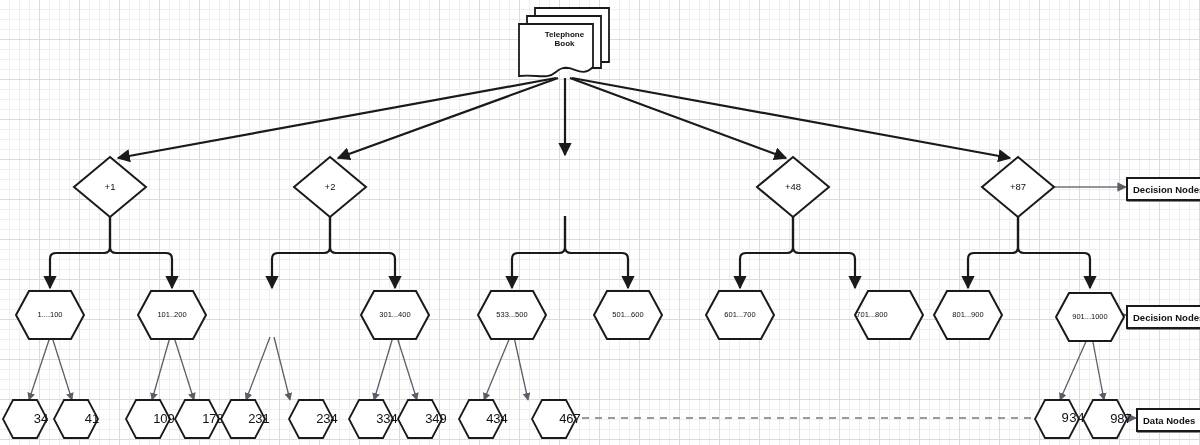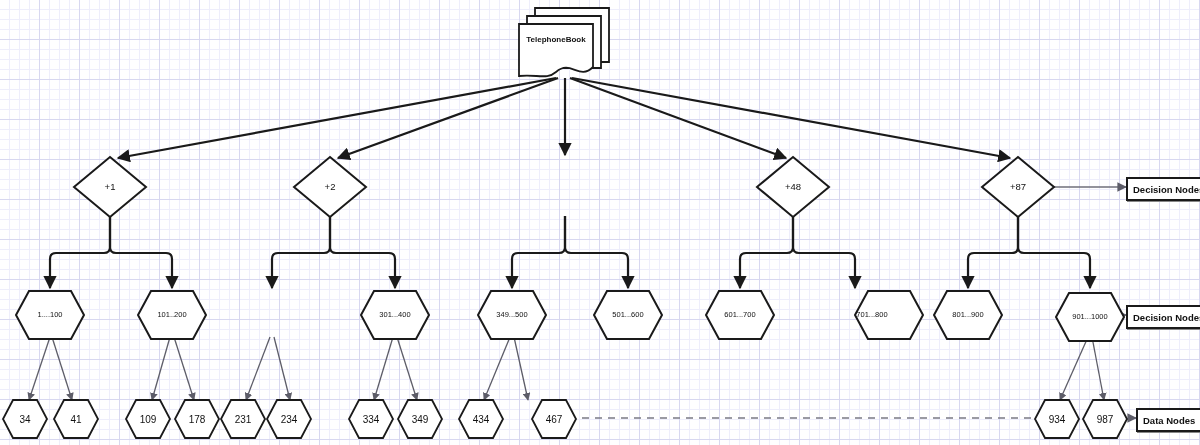--- a/index.html
+++ b/index.html
@@ -26,21 +26,21 @@
   .node{position:absolute;}
   .node-label{
     position:absolute;left:0;top:0;width:100%;height:100%;
     display:flex;align-items:center;justify-content:center;
     color:#111111;text-align:center;line-height:1.1;
     pointer-events:none;
   }
   .root-label{font-size:8px;font-weight:bold;letter-spacing:0px;}
   .diamond-label{font-size:9.5px;font-weight:normal;}
   .hex-label{font-size:7.5px;}
-  .leaf-label{font-size:10px;}
+  .leaf-label{font-size:13px;margin-left:16px;}
   .ann-box{
     position:absolute;
     border:2px solid #1a1a1a;
     background:#ffffff;
     box-shadow:1px 1px 0 #888;
     display:flex;align-items:center;justify-content:center;
     font-size:9.5px;font-weight:bold;color:#111111;
     white-space:nowrap;
     padding:0 5px;
     height:20px;
@@ -107,21 +107,21 @@
   </svg>
 
   <div class="node" style="left:513px;top:4px;width:100px;height:78px;">
     <svg width="100" height="78" viewBox="0 0 100 78" xmlns="http://www.w3.org/2000/svg">
       <g fill="#ffffff" stroke="#1a1a1a" stroke-width="1.8">
         <path d="M22,4 H96 V58 H22 Z"></path>
         <path d="M14,12 H88 V64 H14 Z"></path>
         <path d="M6,20 H80 V63 C66,77 58,55 43,68 C34,76 24,70 6,72 Z"></path>
       </g>
     </svg>
-    <div class="node-label root-label" style="top:16px;height:40px;left:6px;width:74px;flex-direction:row;">
+    <div class="node-label root-label" style="top:16px;height:40px;left:6px;width:91px;flex-direction:column;">
       <span>Telephone</span>
       <span>Book</span>
     </div>
   </div>
 
   <div class="node" style="left:72px;top:155px;width:76px;height:64px;">
     <svg width="76" height="64" viewBox="0 0 76 64" xmlns="http://www.w3.org/2000/svg">
       <polygon points="38,2 74,32 38,62 2,32" fill="#ffffff" stroke="#1a1a1a" stroke-width="2"></polygon>
     </svg>
     <div class="node-label diamond-label">+1</div>
@@ -168,21 +168,21 @@
     <svg width="72" height="52" viewBox="0 0 72 52" xmlns="http://www.w3.org/2000/svg">
       <polygon points="15,2 57,2 70,26 57,50 15,50 2,26" fill="#ffffff" stroke="#1a1a1a" stroke-width="2"></polygon>
     </svg>
     <div class="node-label hex-label">301...400</div>
   </div>
 
   <div class="node" style="left:476px;top:289px;width:72px;height:52px;">
     <svg width="72" height="52" viewBox="0 0 72 52" xmlns="http://www.w3.org/2000/svg">
       <polygon points="15,2 57,2 70,26 57,50 15,50 2,26" fill="#ffffff" stroke="#1a1a1a" stroke-width="2"></polygon>
     </svg>
-    <div class="node-label hex-label">349...500</div>
+    <div class="node-label hex-label">533...500</div>
   </div>
 
   <div class="node" style="left:592px;top:289px;width:72px;height:52px;">
     <svg width="72" height="52" viewBox="0 0 72 52" xmlns="http://www.w3.org/2000/svg">
       <polygon points="15,2 57,2 70,26 57,50 15,50 2,26" fill="#ffffff" stroke="#1a1a1a" stroke-width="2"></polygon>
     </svg>
     <div class="node-label hex-label">501...600</div>
   </div>
 
   <div class="node" style="left:704px;top:289px;width:72px;height:52px;">
@@ -241,21 +241,21 @@
     <div class="node-label leaf-label">178</div>
   </div>
 
   <div class="node" style="left:219px;top:398px;width:48px;height:42px;">
     <svg width="48" height="42" viewBox="0 0 48 42" xmlns="http://www.w3.org/2000/svg">
       <polygon points="12,2 36,2 46,21 36,40 12,40 2,21" fill="#ffffff" stroke="#1a1a1a" stroke-width="1.8"></polygon>
     </svg>
     <div class="node-label leaf-label">231</div>
   </div>
 
-  <div class="node" style="left:265px;top:398px;width:48px;height:42px;">
+  <div class="node" style="left:287px;top:398px;width:48px;height:42px;">
     <svg width="48" height="42" viewBox="0 0 48 42" xmlns="http://www.w3.org/2000/svg">
       <polygon points="12,2 36,2 46,21 36,40 12,40 2,21" fill="#ffffff" stroke="#1a1a1a" stroke-width="1.8"></polygon>
     </svg>
     <div class="node-label leaf-label">234</div>
   </div>
 
   <div class="node" style="left:347px;top:398px;width:48px;height:42px;">
     <svg width="48" height="42" viewBox="0 0 48 42" xmlns="http://www.w3.org/2000/svg">
       <polygon points="12,2 36,2 46,21 36,40 12,40 2,21" fill="#ffffff" stroke="#1a1a1a" stroke-width="1.8"></polygon>
     </svg>
@@ -276,21 +276,21 @@
     <div class="node-label leaf-label">434</div>
   </div>
 
   <div class="node" style="left:530px;top:398px;width:48px;height:42px;">
     <svg width="48" height="42" viewBox="0 0 48 42" xmlns="http://www.w3.org/2000/svg">
       <polygon points="12,2 36,2 46,21 36,40 12,40 2,21" fill="#ffffff" stroke="#1a1a1a" stroke-width="1.8"></polygon>
     </svg>
     <div class="node-label leaf-label">467</div>
   </div>
 
-  <div class="node" style="left:1033px;top:398px;width:48px;height:42px;">
+  <div class="node" style="left:1033px;top:398px;width:48px;height:42px;font-family:Liberation Mono, monospace;">
     <svg width="48" height="42" viewBox="0 0 48 42" xmlns="http://www.w3.org/2000/svg">
       <polygon points="12,2 36,2 46,21 36,40 12,40 2,21" fill="#ffffff" stroke="#1a1a1a" stroke-width="1.8"></polygon>
     </svg>
     <div class="node-label leaf-label">934</div>
   </div>
 
   <div class="node" style="left:1081px;top:398px;width:48px;height:42px;">
     <svg width="48" height="42" viewBox="0 0 48 42" xmlns="http://www.w3.org/2000/svg">
       <polygon points="12,2 36,2 46,21 36,40 12,40 2,21" fill="#ffffff" stroke="#1a1a1a" stroke-width="1.8"></polygon>
     </svg>

